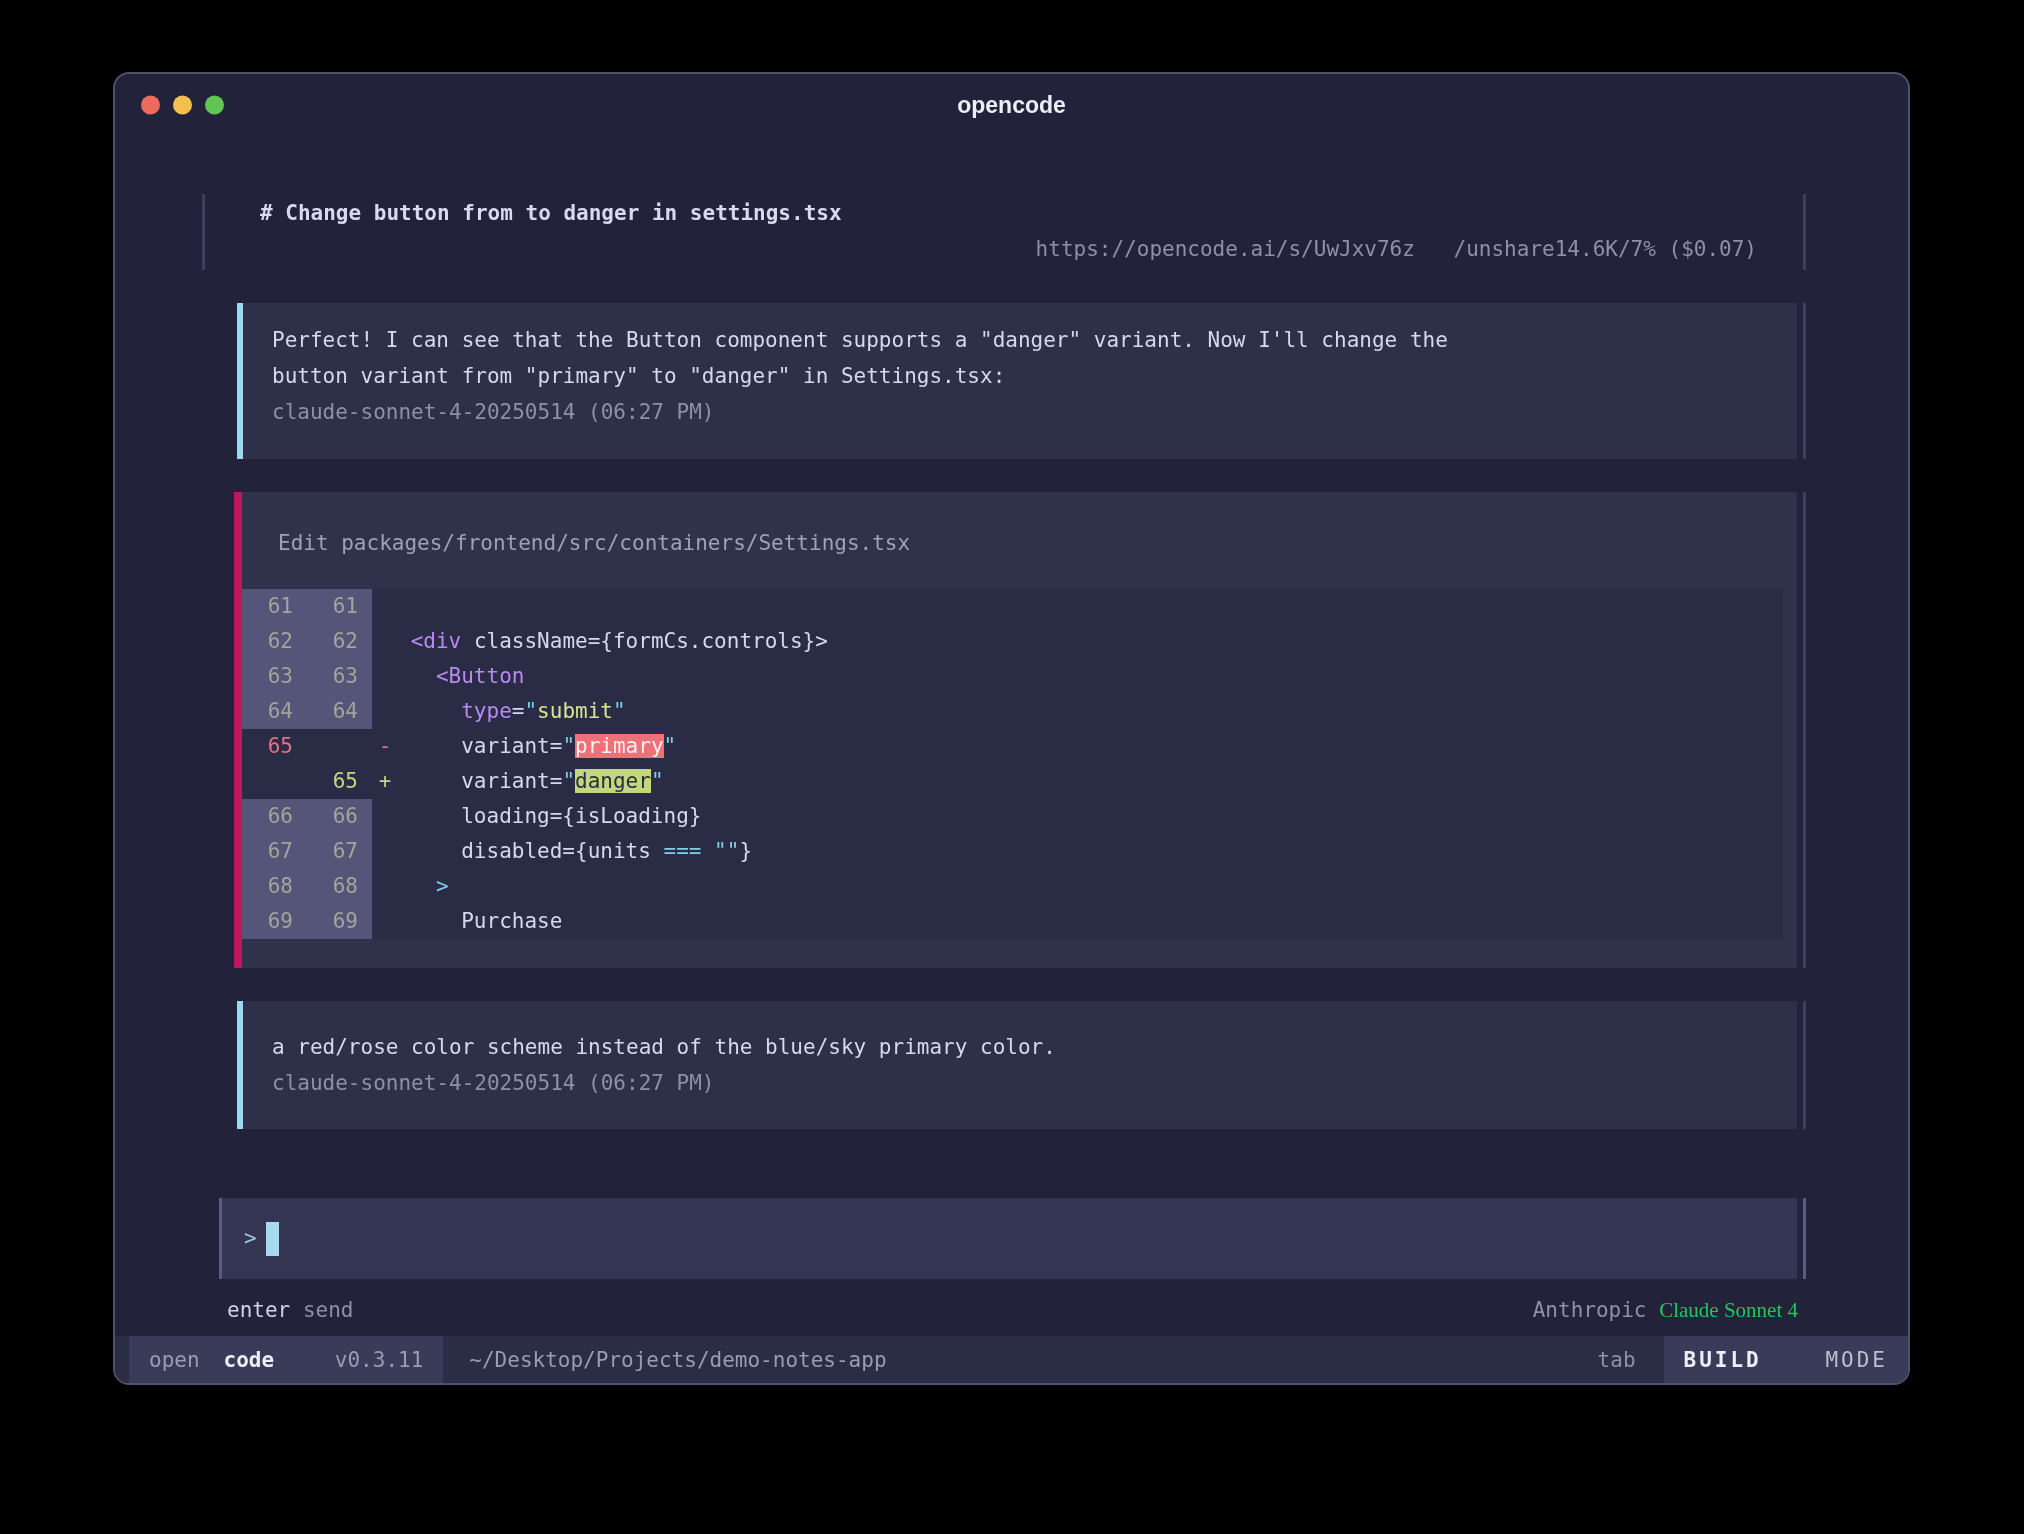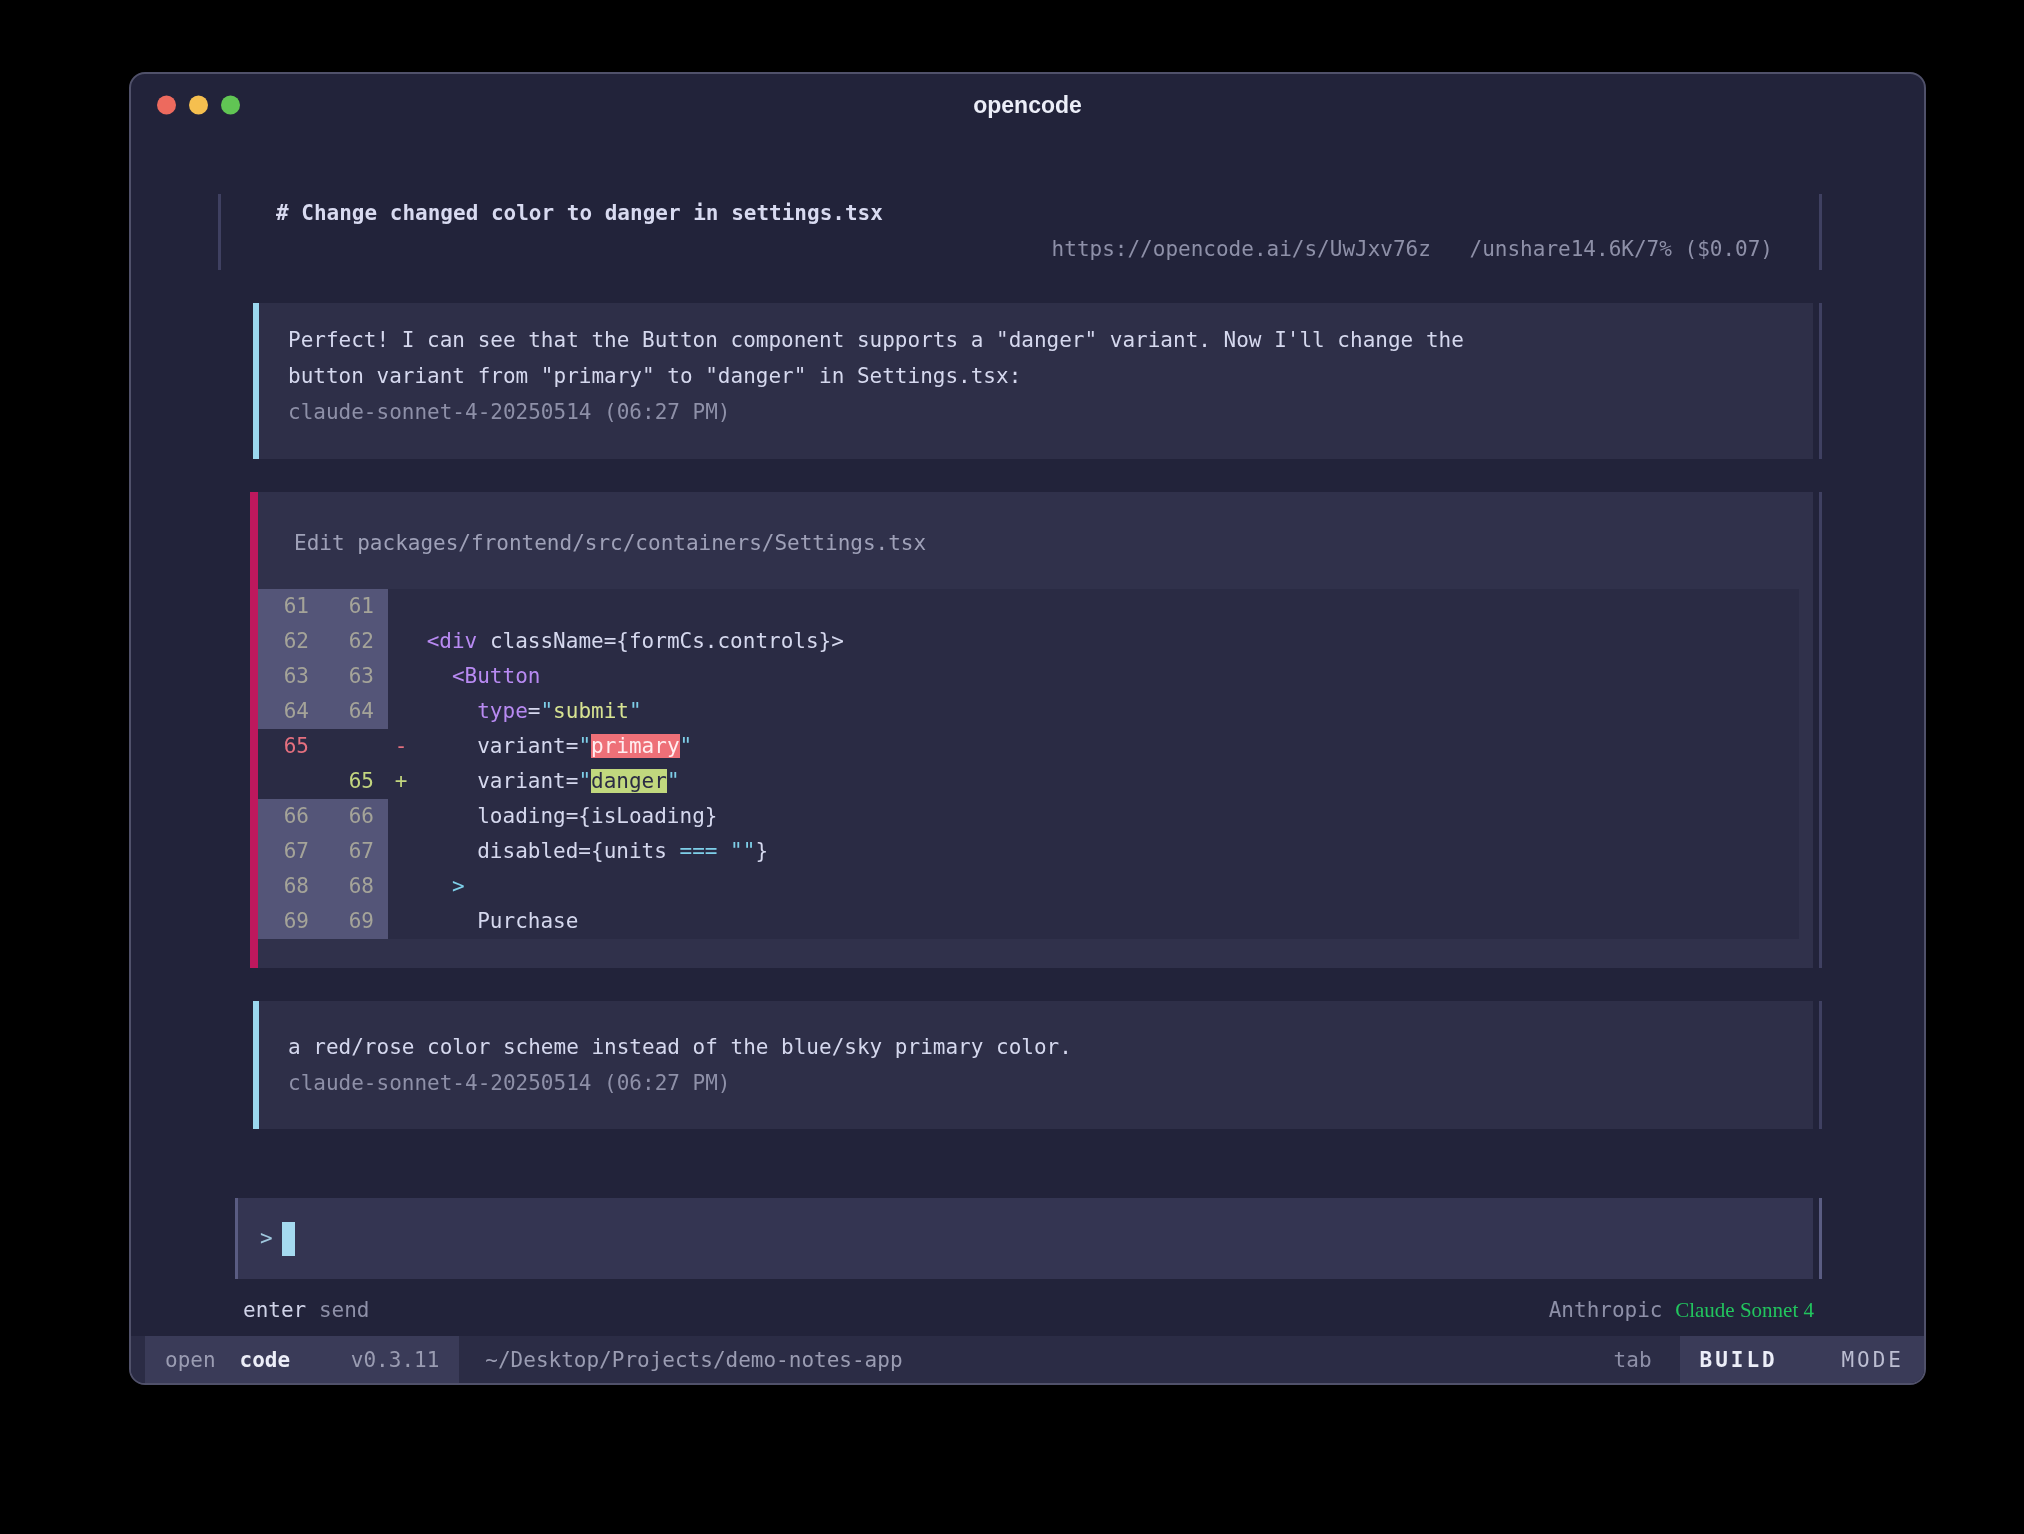--- a/index.html
+++ b/index.html
@@ -4,21 +4,21 @@
 <style>
   * { box-sizing: border-box; }
   html,body { margin:0; padding:0; }
   body {
     width:2024px; height:1534px; position:relative;
     background:#000;
     font-family:"DejaVu Sans Mono", monospace;
     font-size:21px; color:#d5d8ee;
   }
   .window {
-    position:absolute; left:129px; top:72px; width:1797px; height:1313px;
+    position:absolute; left:113px; top:72px; width:1797px; height:1313px;
     background:#22233a;
     border:2px solid #50516a;
     border-radius:16px;
     overflow:hidden;
   }
   
   .titlebar { height:62px; position:relative; display:flex; align-items:center; justify-content:center; }
   .lights { position:absolute; left:26px; top:50%; transform:translateY(-50%); display:flex; gap:13px; }
   .light { width:19px; height:19px; border-radius:50%; }
   .light.red { background:#ed6a5e; }
@@ -105,21 +105,21 @@
       <div class="light yellow"></div>
       <div class="light green"></div>
     </div>
     <div class="title">opencode</div>
   </div>
 
   <div class="content">
 
     <div class="row hdr-row" style="margin-top:58px;">
       <div class="hdr" style="margin-top:0;">
-        <div class="hdr-title"># Change changed color to danger in settings.tsx</div>
+        <div class="hdr-title"># Change button from to danger in settings.tsx</div>
         <div class="hdr-sub">
           <div class="left">
             <span>https://opencode.ai/s/UwJxv76z</span>
             <span>/unshare</span>
           </div>
           <div class="right">14.6K/7% ($0.07)</div>
         </div>
       </div>
       <div class="rborder"></div>
     </div>

